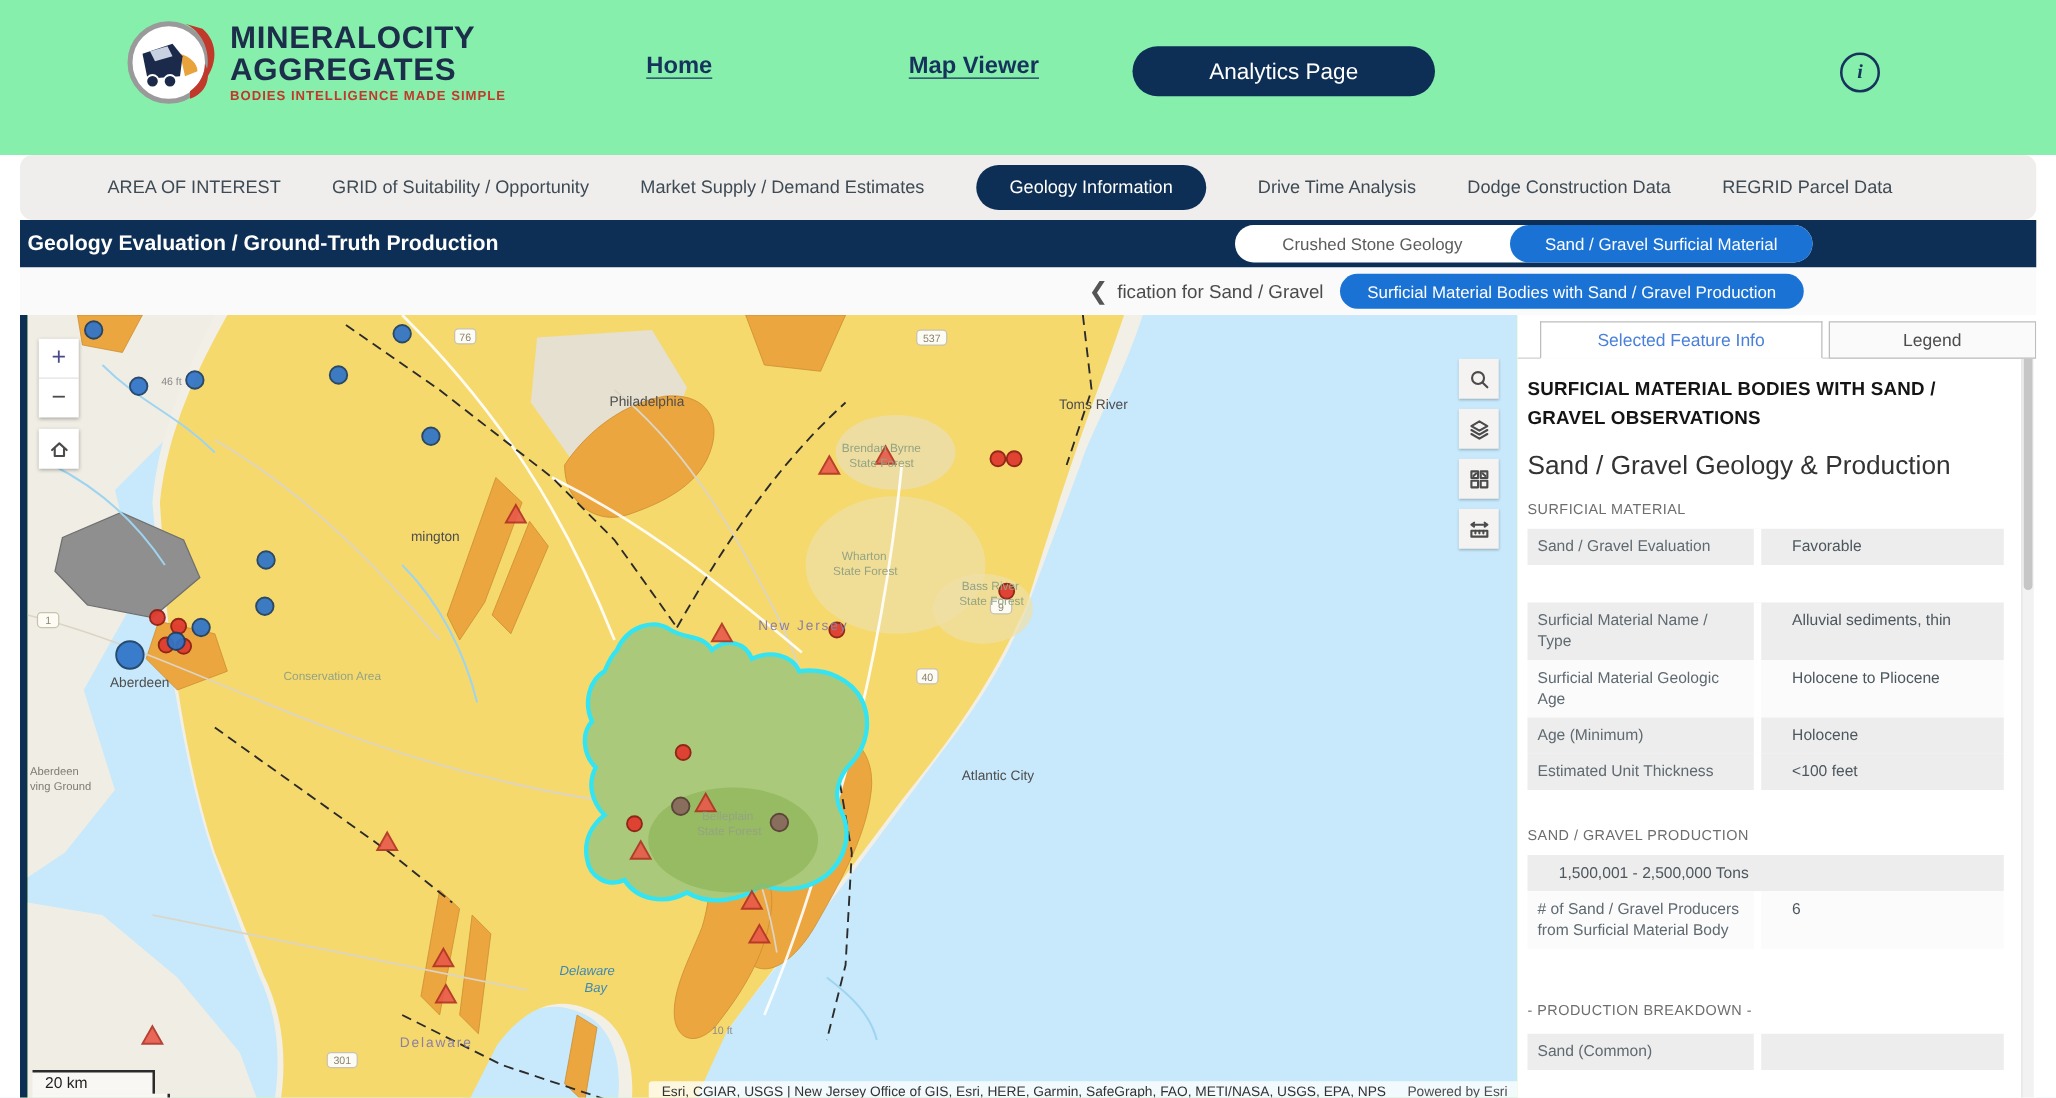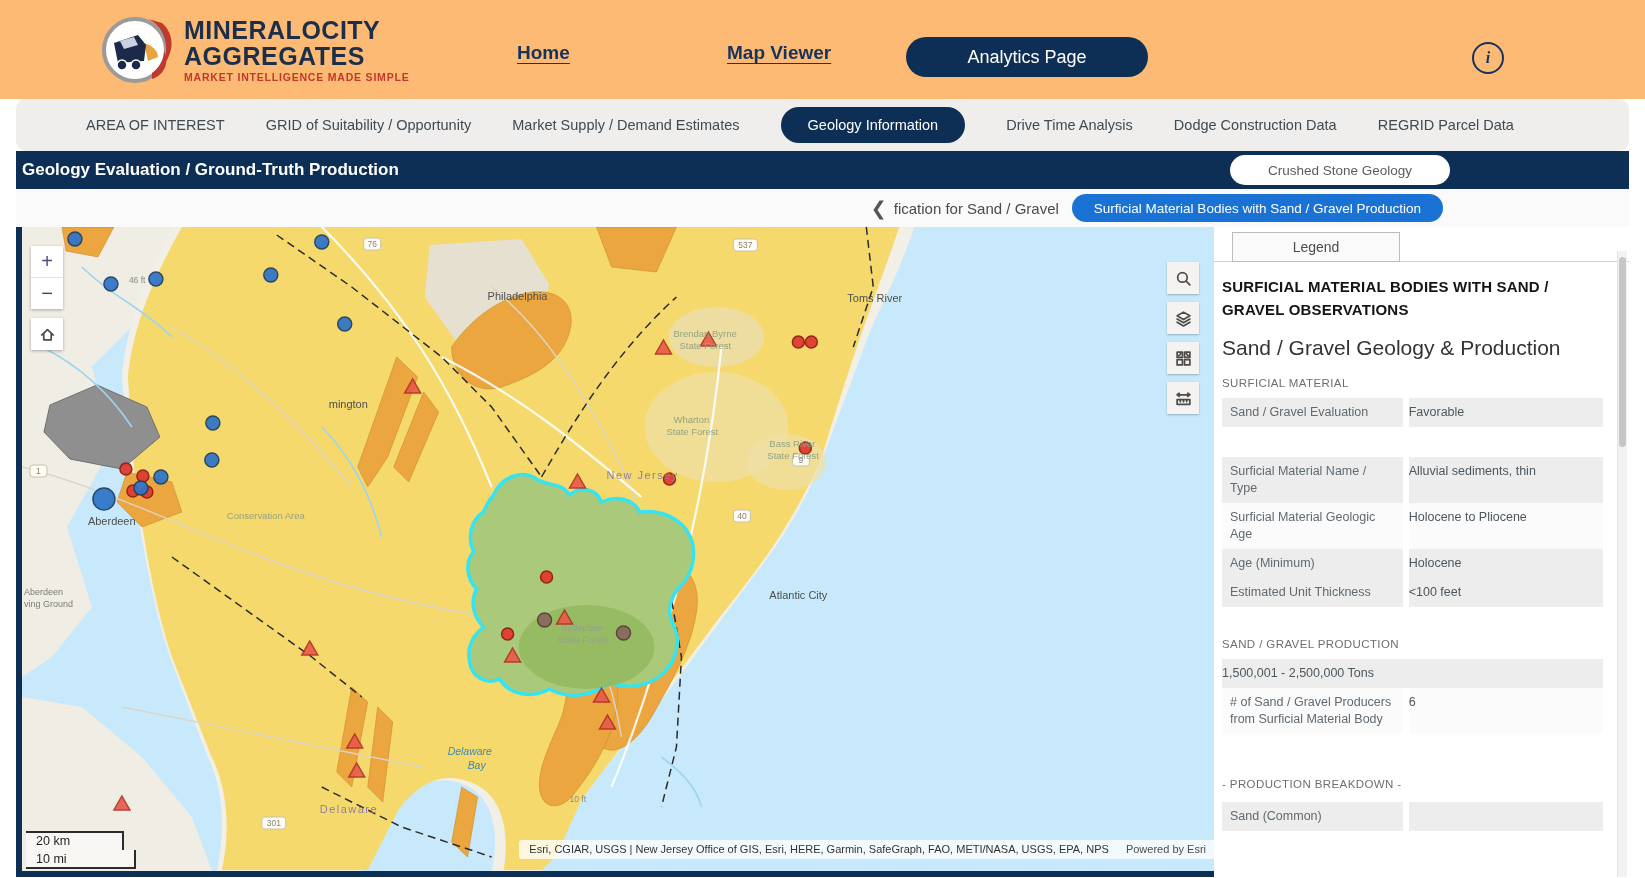--- a/index.html
+++ b/index.html
@@ -1,17 +1,17 @@
 <!DOCTYPE html>
 <html><head>
 <meta charset="utf-8">
 <style>
   html,body{margin:0;padding:0;background:#fff;}
   body{width:1645px;height:878px;overflow:hidden;font-family:"Liberation Sans",sans-serif;-webkit-font-smoothing:antialiased;}
-  .header{position:relative;height:99px;background:#fdba74;}
+  .header{position:relative;height:124px;background:#86efac;}
   .logo{position:absolute;left:100px;top:13px;display:flex;align-items:center;gap:10px;}
   .brand-line{font-weight:bold;font-size:25px;letter-spacing:.5px;color:#1c2e4a;line-height:26px;}
   .brand-tag{color:#c0392b;font-size:10.5px;font-weight:bold;letter-spacing:.8px;margin-top:2px;}
   .navlink{position:absolute;top:42px;font-size:19px;font-weight:bold;color:#16335b;text-decoration:underline;text-underline-offset:4px;cursor:pointer;}
   .nav-home{left:517px;}
   .nav-map{left:727px;}
   .nav-pill{position:absolute;left:906px;top:37px;width:242px;height:40px;background:#0e2f55;border-radius:21px;color:#fff;font-size:18px;display:flex;align-items:center;justify-content:center;cursor:pointer;}
   .info-btn{position:absolute;left:1472px;top:42px;width:28px;height:28px;border:2px solid #16335b;border-radius:50%;display:flex;align-items:center;justify-content:center;color:#16335b;font-family:"Liberation Serif",serif;font-style:italic;font-weight:bold;font-size:16px;cursor:pointer;}
   .tabstrip{height:52px;margin:0 16px;background:#efeeec;display:flex;align-items:center;justify-content:space-between;padding:0 115px 0 70px;box-sizing:border-box;border-radius:10px;}
   .tab{font-size:14.5px;color:#3e4a54;cursor:pointer;white-space:nowrap;}
@@ -56,21 +56,21 @@
   .ptab.sel{width:228px;color:#4a80d9;background:#fff;border-bottom-color:#fff;}
   .ptab.uns{width:168px;color:#4c4c4c;background:#fafafa;}
   .pbody{border-top:1px solid #cfcfcf;margin-top:-1px;padding:13px 26px 0 8px;}
   .pheading{font-size:15px;font-weight:bold;color:#141414;line-height:23px;letter-spacing:.2px;}
   .psub{font-size:21px;color:#333;margin-top:15px;}
   .psec{margin:17px 0 9px;font-size:11.5px;color:#6e6e6e;letter-spacing:.4px;}
   .prow{display:flex;font-size:12.5px;line-height:17px;}
   .prow.g{background:#ededed;}
   .prow.w{background:#fbfbfb;}
   .plabel{flex:0 0 49%;padding:6px 8px;color:#5f6a71;border-right:6px solid #fff;box-sizing:border-box;}
-  .pvalue{flex:1;padding:6px 0;color:#4d575e;}
+  .pvalue{flex:1;padding:6px 25px;color:#4d575e;}
   .gap30{height:30px;}
   .sec2{margin-top:31px;}
   .sec3{margin-top:44px;margin-bottom:12px;}
   .pscroll{position:absolute;right:2px;top:24px;bottom:0;width:9px;background:#f2f2f2;border-left:1px solid #e4e4e4;}
   .pthumb{position:absolute;top:6px;left:1px;width:7px;height:190px;background:#c6c6c6;border-radius:4px;cursor:pointer;}
   .ticon{stroke:#4b4b4b;fill:none;stroke-width:1.6;stroke-linecap:round;stroke-linejoin:round;}
 </style>
 </head>
 <body>
 
@@ -82,21 +82,21 @@
       <path d="M52,60 C60,54 64,46 64,38 C70,50 64,62 52,66 Z" fill="#c0392b"></path>
       <path d="M44,30 C52,32 58,38 58,44 L48,48 Z" fill="#e8a33d"></path>
       <path d="M14,30 L38,22 L46,32 L44,48 L18,50 Z" fill="#1b2a4a"></path>
       <circle cx="22" cy="52" r="5" fill="#1b2a4a" stroke="#fff" stroke-width="1.5"></circle>
       <circle cx="36" cy="52" r="5" fill="#1b2a4a" stroke="#fff" stroke-width="1.5"></circle>
       <path d="M20,28 L34,24 L38,32 L24,36 Z" fill="#c8d2e0"></path>
     </svg>
     <div>
       <div class="brand-line">MINERALOCITY</div>
       <div class="brand-line">AGGREGATES</div>
-      <div class="brand-tag">MARKET INTELLIGENCE MADE SIMPLE</div>
+      <div class="brand-tag">BODIES INTELLIGENCE MADE SIMPLE</div>
     </div>
   </div>
   <div class="navlink nav-home">Home</div>
   <div class="navlink nav-map">Map Viewer</div>
   <div class="nav-pill">Analytics Page</div>
   <div class="info-btn">i</div>
 </div>
 
 <div class="tabstrip">
   <div class="tab">AREA OF INTEREST</div>
@@ -105,20 +105,21 @@
   <div class="tab active">Geology Information</div>
   <div class="tab">Drive Time Analysis</div>
   <div class="tab">Dodge Construction Data</div>
   <div class="tab">REGRID Parcel Data</div>
 </div>
 
 <div class="titlebar">
   <div class="titlebar-title">Geology Evaluation / Ground-Truth Production</div>
   <div class="toggle">
     <div class="toggle-seg">Crushed Stone Geology</div>
+    <div class="toggle-seg on">Sand / Gravel Surficial Material</div>
   </div>
 </div>
 
 <div class="subbar">
   <div class="backlink">
     <span class="chev">❮</span>
     <span>fication for Sand / Gravel</span>
   </div>
   <div class="subpill">Surficial Material Bodies with Sand / Gravel Production</div>
 </div>
@@ -311,20 +312,21 @@
     </div>
 
     <div class="attrib">
       <span>Esri, CGIAR, USGS | New Jersey Office of GIS, Esri, HERE, Garmin, SafeGraph, FAO, METI/NASA, USGS, EPA, NPS</span>
       <span class="powered">Powered by Esri</span>
     </div>
   </div>
 
   <div class="panel">
     <div class="ptabs">
+      <div class="ptab sel">Selected Feature Info</div>
       <div class="ptab uns">Legend</div>
     </div>
     <div class="pbody">
       <div class="pheading">SURFICIAL MATERIAL BODIES WITH SAND / GRAVEL OBSERVATIONS</div>
       <div class="psub">Sand / Gravel Geology &amp; Production</div>
 
       <div class="psec">SURFICIAL MATERIAL</div>
       <div class="prow g">
         <div class="plabel">Sand / Gravel Evaluation</div>
         <div class="pvalue">Favorable</div>

